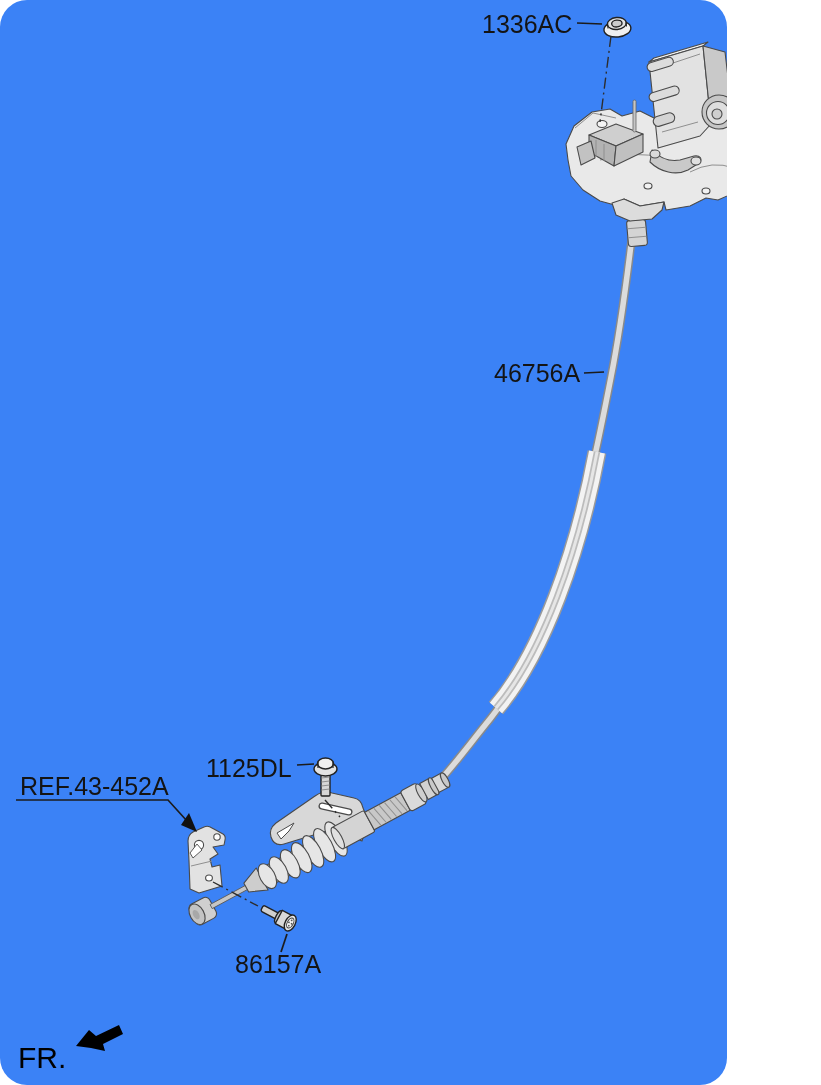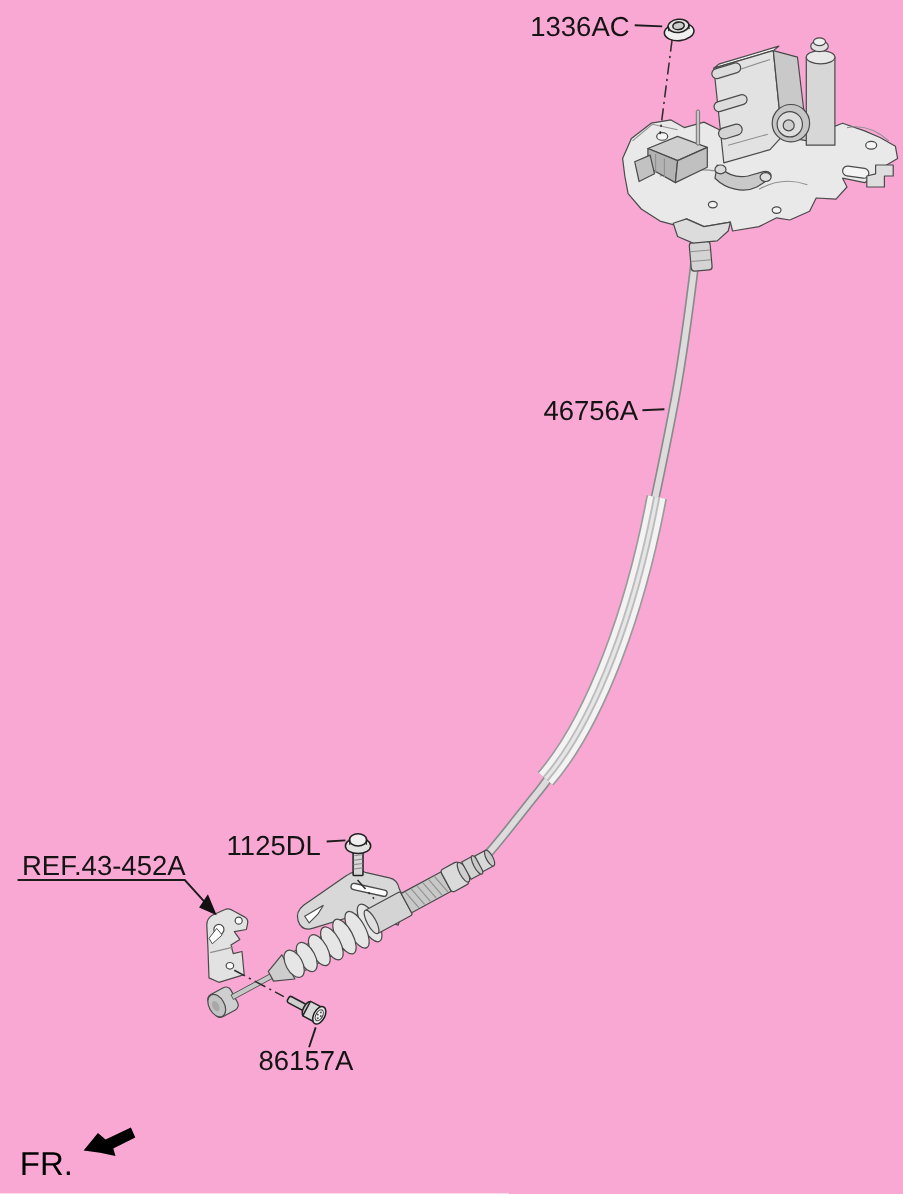--- a/index.html
+++ b/index.html
@@ -1,17 +1,17 @@
 <!DOCTYPE html>
 <html><head>
 <meta charset="utf-8">
 <style>
   html,body{margin:0;padding:0;background:#ffffff;}
-  .stage{position:relative;width:821px;height:1085px;background:#f9a8d4;overflow:hidden;
-         font-family:"Liberation Sans", sans-serif;}
+  .stage{position:relative;width:727px;height:1085px;background:#3b82f6;overflow:hidden;
+         font-family:"Liberation Sans", sans-serif;border-radius:27px;}
   svg{position:absolute;left:0;top:0;}
   .callout{font-family:"Liberation Sans", sans-serif;font-size:25px;fill:#141414;}
   .fr-label{font-family:"Liberation Sans", sans-serif;font-size:30px;fill:#000;}
   .leader{stroke:#1c1c1c;stroke-width:1.7;fill:none;}
   .dashdot{stroke:#2d2d2d;stroke-width:1.4;fill:none;stroke-dasharray:11 4 2 4;}
   .ol{stroke:#4a4a4a;stroke-width:1.1;stroke-linejoin:round;}
   .olb{stroke:#222;stroke-width:1.4;stroke-linejoin:round;}
   .thin{stroke:#8f8f8f;stroke-width:1;}
 </style>
 </head>

